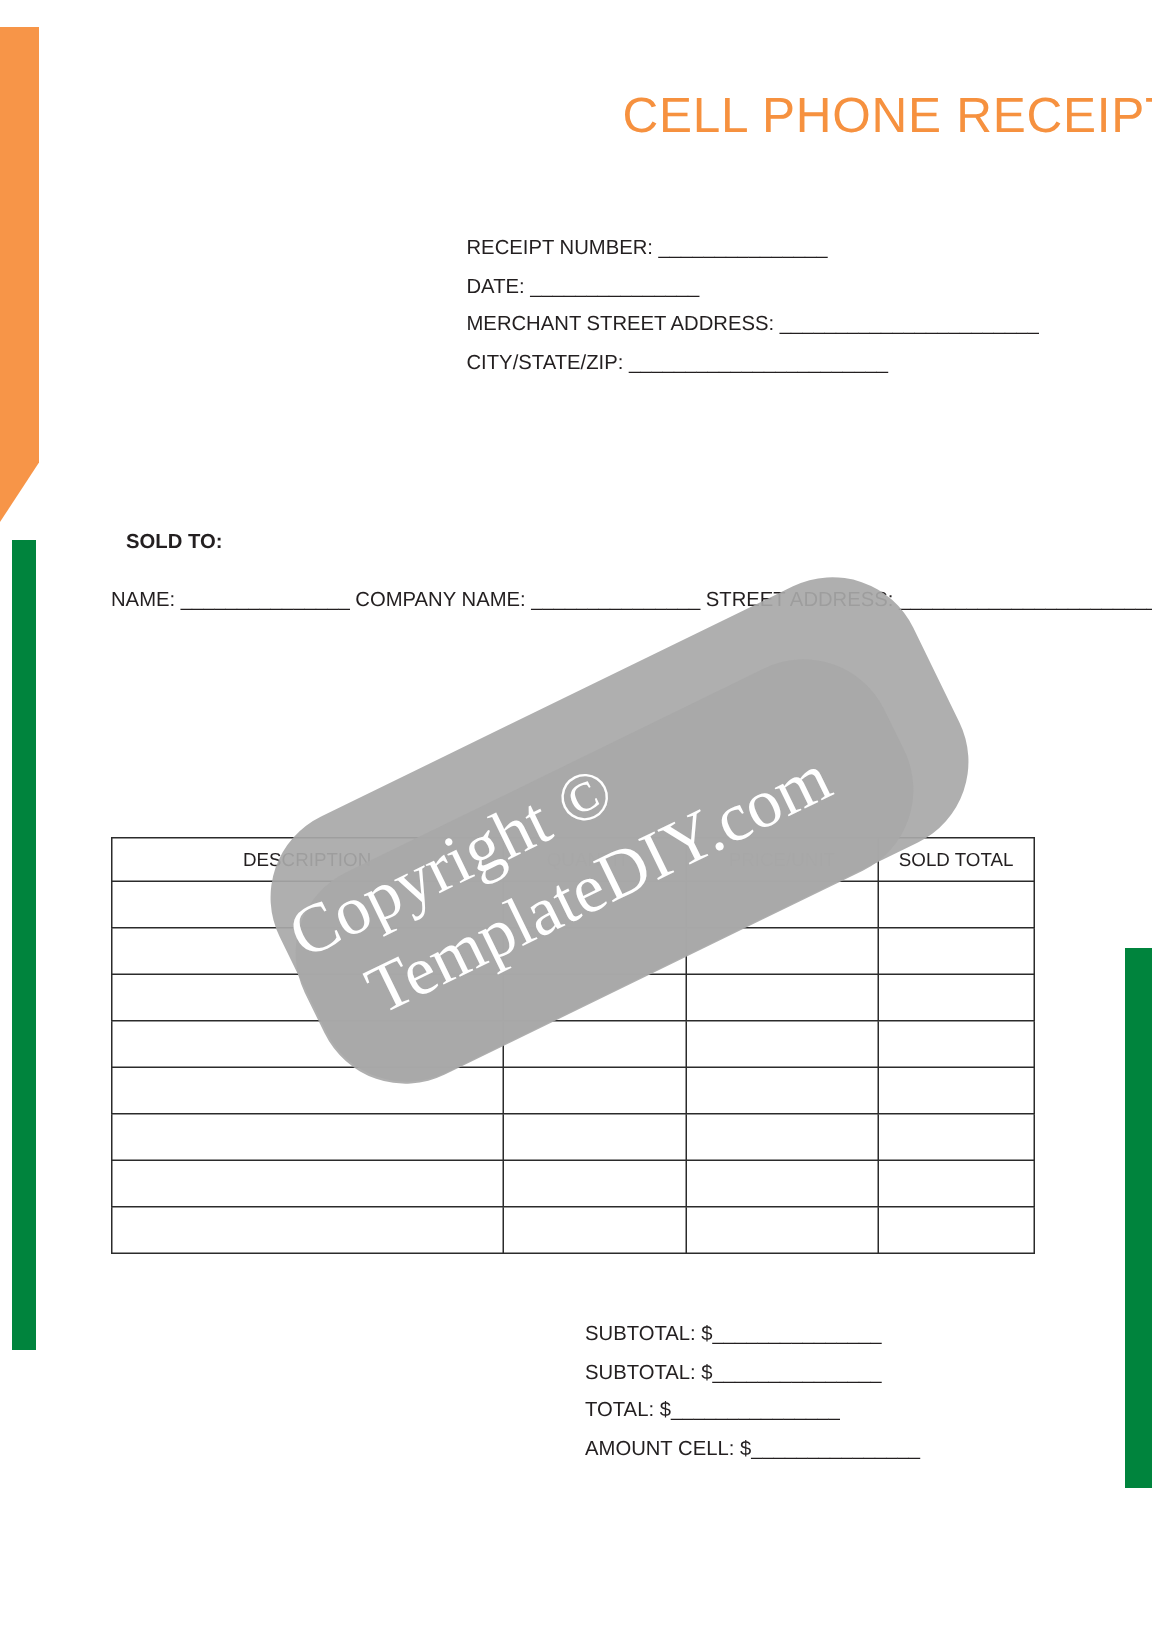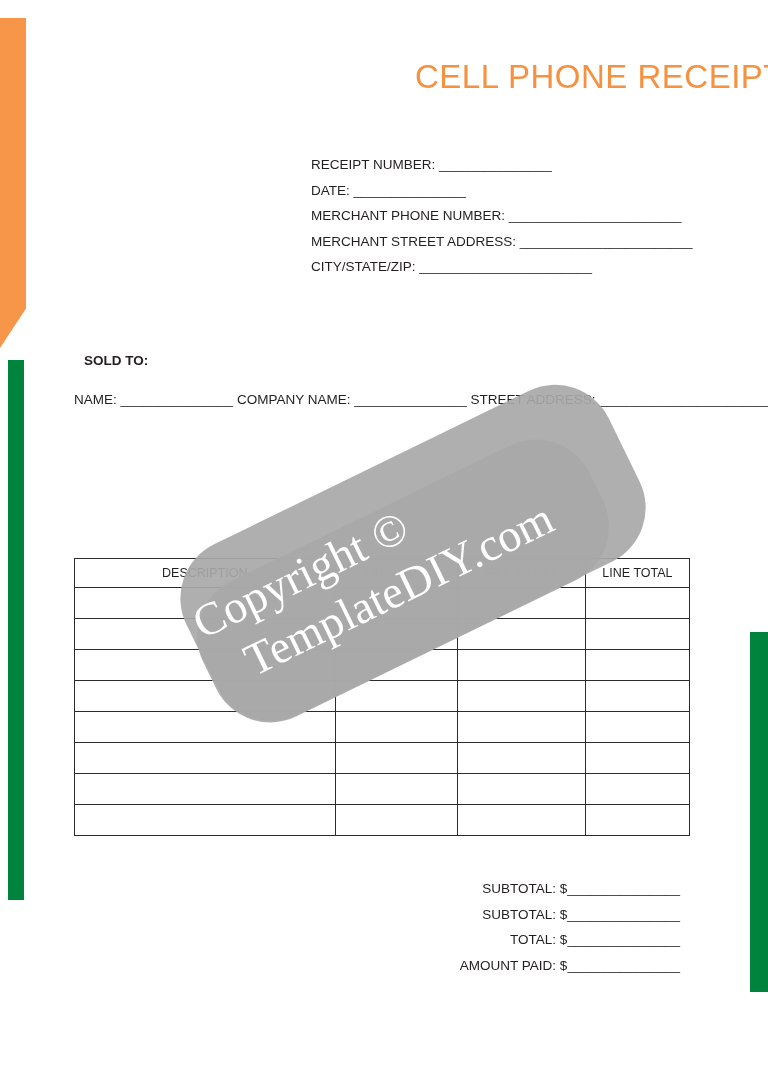--- a/index.html
+++ b/index.html
@@ -114,21 +114,21 @@
   .col-total { width: 104px; }
 
   
   .totals {
     position: absolute;
     top: 876px;
     left: 390px;
     width: 290px;
     font-size: 13.5px;
     line-height: 25.5px;
-    text-align: right;
+    text-align: left;
     white-space: nowrap;
   }
 
   
   .payment {
     position: absolute;
     top: 965px;
     left: 74px;
     font-size: 13.5px;
     line-height: 31px;
@@ -185,42 +185,41 @@
 
   <div class="edge-left-orange"></div>
   <div class="edge-left-green"></div>
   <div class="edge-right-green"></div>
 
   <div class="title">CELL PHONE RECEIPT</div>
 
   <div class="header-block">
     <span class="row">RECEIPT NUMBER: _______________</span>
     <span class="row">DATE: _______________</span>
-    <span class="row">MERCHANT PHONE NUMBER: _______________________</span>
     <span class="row">MERCHANT STREET ADDRESS: _______________________</span>
     <span class="row">CITY/STATE/ZIP: _______________________</span>
   </div>
 
   <div class="soldto-title">SOLD TO:</div>
 
   <div class="soldto-block">
     <span class="row">NAME: _______________</span>
     <span class="row">COMPANY NAME: _______________</span>
     <span class="row">STREET ADDRESS: _______________________________</span>
     
     
   </div>
 
   <table class="items-table">
     <thead>
       <tr>
         <th class="col-desc">DESCRIPTION</th>
         <th class="col-qty">QUANTITY</th>
         <th class="col-price">PRICE/UNIT</th>
-        <th class="col-total">LINE TOTAL</th>
+        <th class="col-total">SOLD TOTAL</th>
       </tr>
     </thead>
     <tbody>
       <tr>
         <td></td>
         <td></td>
         <td></td>
         <td></td>
       </tr>
       <tr>
@@ -265,21 +264,21 @@
         <td></td>
         <td></td>
       </tr>
     </tbody>
   </table>
 
   <div class="totals">
     <div>SUBTOTAL: $_______________</div>
     <div>SUBTOTAL: $_______________</div>
     <div>TOTAL: $_______________</div>
-    <div>AMOUNT PAID: $_______________</div>
+    <div>AMOUNT CELL: $_______________</div>
   </div>
 
 
   <div class="watermark">
     <div class="wm-plate"></div>
     <div class="wm-plate second"></div>
     <div class="wm-text">
       <span>Copyright ©</span>
       <span class="line2">TemplateDIY.com</span>
     </div>

